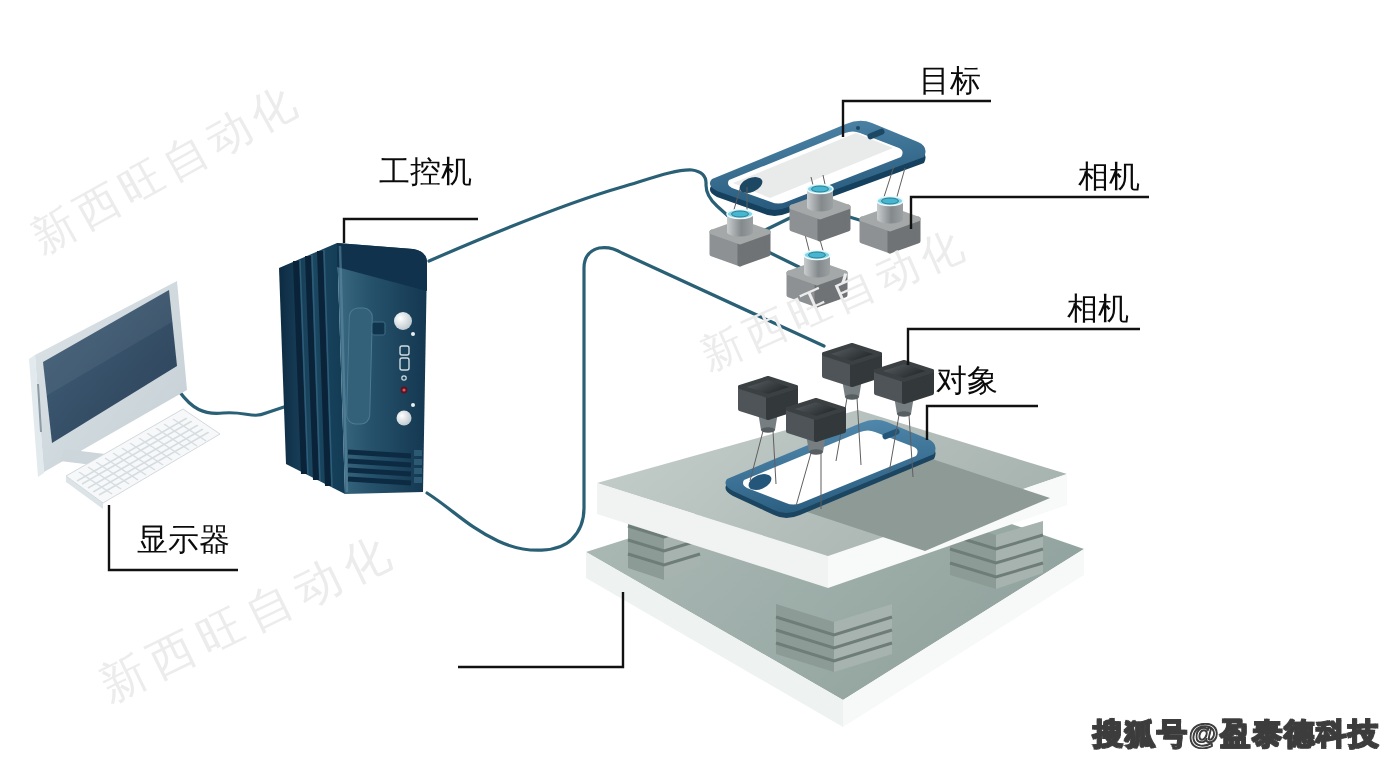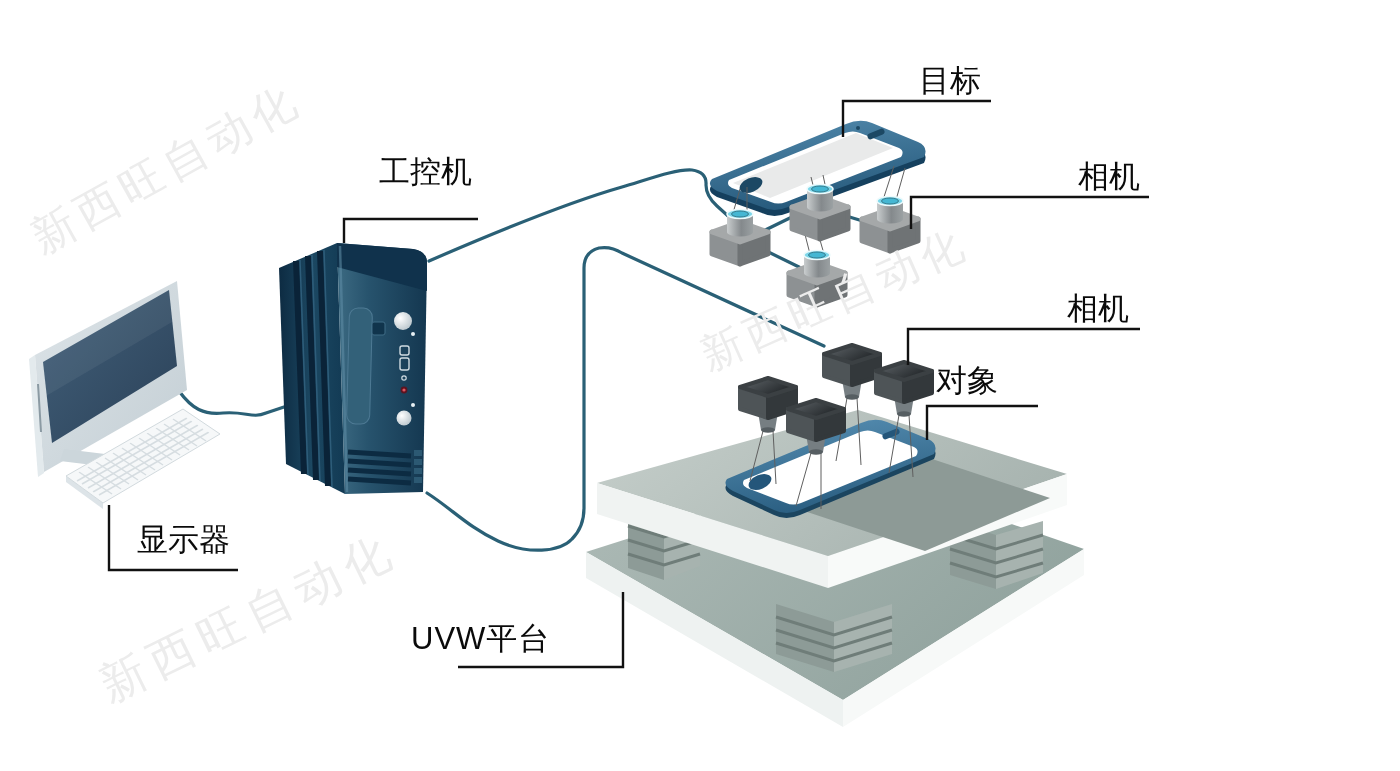--- a/index.html
+++ b/index.html
@@ -267,19 +267,19 @@
     <path d="M623,592 L623,667 L458,667"></path>
   </g>
 </svg>
 
 <div class="label" style="left:919px;top:64px">目标</div>
 <div class="label" style="left:379px;top:155px">工控机</div>
 <div class="label" style="left:1078px;top:160px">相机</div>
 <div class="label" style="left:1067px;top:292px">相机</div>
 <div class="label" style="left:936px;top:364px">对象</div>
 <div class="label" style="left:137px;top:523px">显示器</div>
-<div class="label" style="left:411px;top:622px;letter-spacing:1px">UVW平台</div>
 
 <div class="wm wm1">新西旺自动化</div>
 <div class="wm wm2">新西旺自动化</div>
 <div class="wm wm3">新西旺自动化</div>
+<div class="badge">搜狐号@盈泰德科技</div>
 
 </div>
 
 </body></html>

